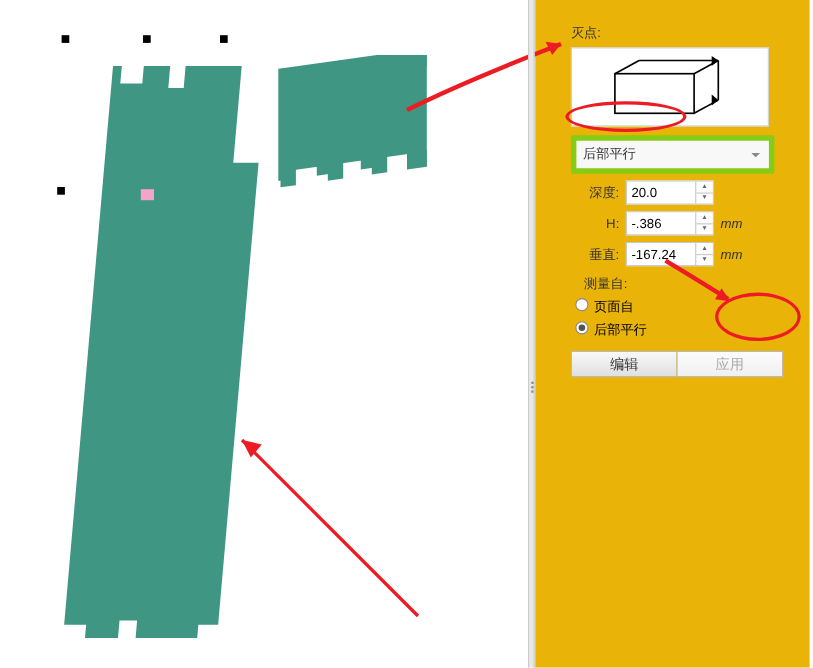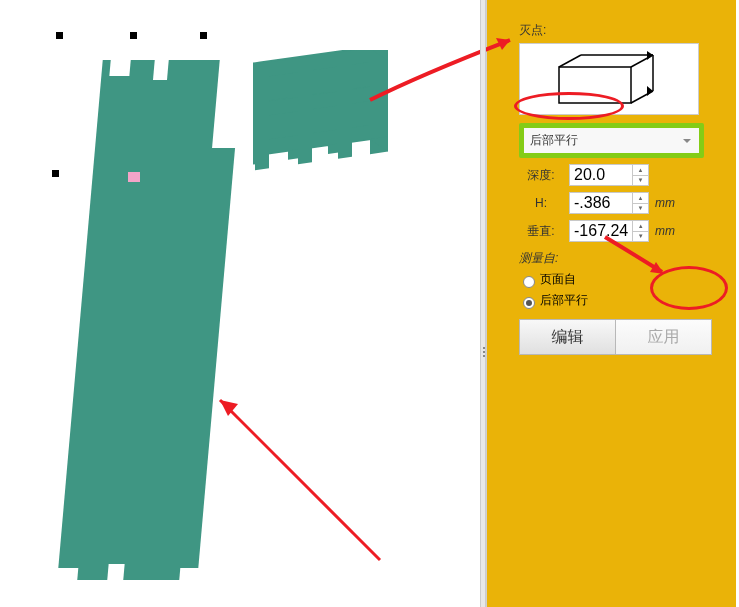--- a/index.html
+++ b/index.html
@@ -155,37 +155,37 @@
       border-right: 4px solid transparent;
       border-top: 4px solid #888;
     }
     .field-row {
       display: flex;
       align-items: center;
       margin-bottom: 6px;
     }
     .field-label {
       width: 50px;
-      text-align: center;
+      text-align: right;
       padding-right: 6px;
       color: #333;
     }
     .spinner-input {
       width: 80px;
       height: 22px;
       background: #fff;
       border: 1px solid #c8c8c8;
       display: flex;
       align-items: center;
       position: relative;
     }
     .spinner-value {
       flex: 1;
       padding: 0 4px;
-      font-size: 16px;
+      font-size: 12px;
     }
     .spinner-btns {
       width: 16px;
       height: 100%;
       border-left: 1px solid #c8c8c8;
       display: flex;
       flex-direction: column;
     }
     .spinner-btn {
       flex: 1;
@@ -198,26 +198,25 @@
     }
     .spinner-btn:first-child { border-bottom: 1px solid #c8c8c8; }
     .unit {
       margin-left: 6px;
       color: #333;
       font-style: italic;
     }
     .section-title {
       font-size: 12px;
       color: #333;
-      margin: 8px 0 4px 0;
-      font-style: italic;
+      margin: 8px 0 4px 12px;
     }
     .radio-row {
       display: flex;
-      align-items: flex-end;
+      align-items: flex-start;
       margin-bottom: 4px;
       padding-left: 4px;
     }
     .radio-circle {
       width: 12px;
       height: 12px;
       border: 1px solid #888;
       border-radius: 50%;
       margin-right: 5px;
       position: relative;
@@ -233,26 +232,26 @@
       background: #555;
       border-radius: 50%;
     }
     .button-row {
       display: flex;
       margin-top: 10px;
       gap: 0;
     }
     .action-btn {
       flex: 1;
-      height: 36px;
+      height: 24px;
       border: 1px solid #b8b8b8;
       display: flex;
       align-items: center;
       justify-content: center;
-      font-size: 16px;
+      font-size: 13px;
       cursor: pointer;
     }
     .btn-edit {
       background: linear-gradient(#f8f8f8, #e0e0e0);
       color: #333;
     }
     .btn-apply {
       background: linear-gradient(#fcfcfc, #f0f0f0);
       color: #aaa;
       border-left: none;

